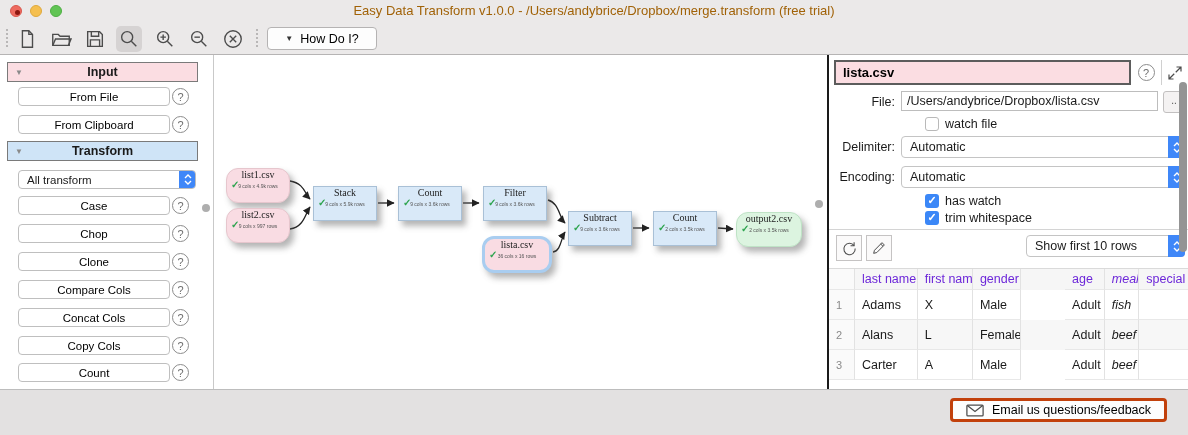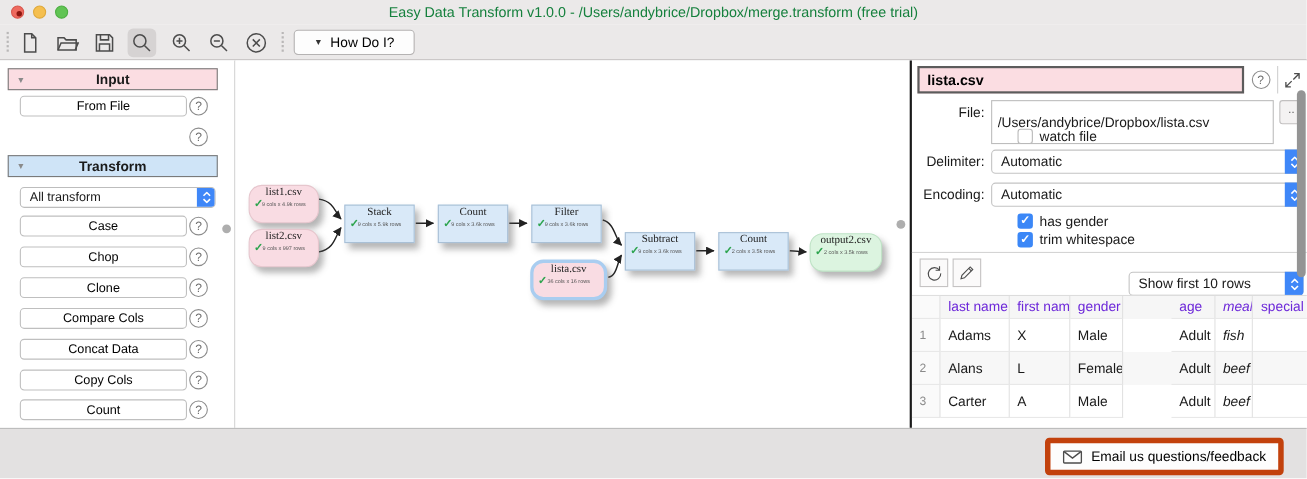--- a/index.html
+++ b/index.html
@@ -7,21 +7,21 @@
   body { font-family:"Liberation Sans", sans-serif; color:#1a1a1a; background:#fff; overflow:hidden; }
   .window { position:relative; width:1188px; height:435px; background:#fff; }
 
   
   .titlebar { position:absolute; left:0; top:0; width:100%; height:22px; background:#ebe9e9; }
   .traffic { position:absolute; top:5px; width:12px; height:12px; border-radius:50%; cursor:default; }
   .t-close { left:10px; background:#ee6a5f; border:0.5px solid #d9574d; }
   .t-close::after { content:""; position:absolute; left:3.5px; top:3.5px; width:5px; height:5px; border-radius:50%; background:#8c1710; }
   .t-min { left:30px; background:#f5bf4f; border:0.5px solid #dfa93c; }
   .t-zoom { left:50px; background:#61c454; border:0.5px solid #4eaf43; }
-  .title-text { position:absolute; top:3px; left:0; right:0; text-align:center; font-size:13px; color:#15803d; }
+  .title-text { position:absolute; top:3px; left:0; right:0; text-align:center; font-size:13px; color:#a16207; }
 
   
   .toolbar { position:absolute; left:0; top:22px; width:100%; height:33px; background:#ebe9e9; border-bottom:1px solid #b6b4b4; }
   .drag-dots { position:absolute; left:6px; top:7px; height:18px; border-left:2px dotted #b9b7b7; }
   .tb-icon { position:absolute; top:4px; width:26px; height:26px; display:flex; align-items:center; justify-content:center; border-radius:5px; cursor:default; }
   .tb-icon svg { stroke:#4c4c4c; fill:none; stroke-width:1.5; }
   .tb-selected { background:#d6d3d3; }
   .tb-sep { position:absolute; left:256px; top:7px; height:18px; border-left:2px dotted #b9b7b7; }
   .howdoi { position:absolute; left:267px; top:5px; width:110px; height:23px; background:#fdfdfd; border:1px solid #b5b3b3; border-radius:4px; font-size:12.5px; display:flex; align-items:center; justify-content:center; gap:7px; }
   .howdoi .arr { font-size:8px; color:#333; }
@@ -82,21 +82,21 @@
   .c0 { width:29px; color:#8a8a8a; font-size:11px; background:#fafafa; justify-content:flex-start; }
   .c1 { width:72px; } .c2 { width:63px; } .c3 { width:55px; } .c4 { width:45px;margin-left:44px; } .c5 { width:39px;font-style:italic; } .c6 { width:58px; border-right:none; }
   .thead-row { height:22px; background:#f6f6f6; border-top:1px solid #dadada; }
   .thead-row .tcell { color:#6d28d9; }
   .drow { height:30px; background:#fff; }
   .drow.alt { background:#f7f7f7; }
   .rp-scrollthumb { position:absolute; left:350px; top:27px; width:8px; height:170px; background:#949494; border-radius:4px; }
 
   
   .statusbar { position:absolute; left:0; top:389px; width:100%; height:46px; background:#e3e1e1; border-top:1px solid #bdbdbd; }
-  .email-btn { position:absolute; right:21px; top:8px; width:217px; height:34px; background:#fdfdfd; border:5px solid #c2410c; border-radius:4px; display:flex; align-items:center; justify-content:center; gap:8px; font-size:12.5px; }
+  .email-btn { position:absolute; right:21px; top:8px; width:217px; height:24px; background:#fdfdfd; border:3px solid #c2410c; border-radius:4px; display:flex; align-items:center; justify-content:center; gap:8px; font-size:12.5px; }
   .email-btn svg { stroke:#4c4c4c; fill:none; stroke-width:1.4; }
 </style>
 </head>
 <body>
 
 <div class="window">
 
   <div class="titlebar">
     <span class="traffic t-close"></span>
     <span class="traffic t-min"></span>
@@ -160,20 +160,21 @@
 
   <div class="main">
 
     <div class="sidebar">
       <div class="side-header hdr-input" style="top:7px">
         <span class="tri">▼</span>
         <span>Input</span>
       </div>
       <button class="side-btn" style="top:32px">From File</button>
       <span class="help-circle" style="top:33px">?</span>
+      <button class="side-btn" style="top:60px">From Clipboard</button>
       <span class="help-circle" style="top:61px">?</span>
 
       <div class="side-header hdr-transform" style="top:86px">
         <span class="tri">▼</span>
         <span>Transform</span>
       </div>
       <div class="combo" style="top:115px">
         <span>All transform</span>
         <span class="stepper">
           <svg width="8" height="5" viewBox="0 0 8 5">
@@ -185,21 +186,21 @@
         </span>
       </div>
       <button class="side-btn" style="top:141px">Case</button>
       <span class="help-circle" style="top:142px">?</span>
       <button class="side-btn" style="top:169px">Chop</button>
       <span class="help-circle" style="top:170px">?</span>
       <button class="side-btn" style="top:197px">Clone</button>
       <span class="help-circle" style="top:198px">?</span>
       <button class="side-btn" style="top:225px">Compare Cols</button>
       <span class="help-circle" style="top:226px">?</span>
-      <button class="side-btn" style="top:253px">Concat Data</button>
+      <button class="side-btn" style="top:253px">Concat Cols</button>
       <span class="help-circle" style="top:254px">?</span>
       <button class="side-btn" style="top:281px">Copy Cols</button>
       <span class="help-circle" style="top:282px">?</span>
       <button class="side-btn" style="top:308px">Count</button>
       <span class="help-circle" style="top:309px">?</span>
       <span class="scroll-dot" style="left:202px; top:149px"></span>
     </div>
 
     <div class="canvas">
       <svg class="wires" width="613" height="334">
@@ -273,21 +274,21 @@
       <span class="rp-iconbtn rp-help">
         <span class="help-circle" style="position:static">?</span>
       </span>
       <span class="rp-iconbtn rp-expand">
         <svg width="18" height="18" viewBox="0 0 24 24">
             <path d="M14 4 h6 v6 M20 4 l-7 7 M10 20 h-6 v-6 M4 20 l7 -7"></path>
           </svg>
       </span>
 
       <div class="rp-label" style="left:0; top:40px; width:66px;padding-left:30px;">File:</div>
-      <input class="rp-input" style="left: 72px; top: 36px; width: 257px; height: 40px;" value="/Users/andybrice/Dropbox/lista.csv">
+      <input class="rp-input" style="left: 72px; top: 36px; width: 257px; height: 20px;" value="/Users/andybrice/Dropbox/lista.csv">
       <button class="dots-btn">..</button>
 
       <div class="cbx-row" style="left:72px; top:62px;">
         <span class="cbx off"></span>
         <span>watch file</span>
       </div>
 
       <div class="rp-label" style="left:0; top:85px; width:66px;">Delimiter:</div>
       <div class="rp-combo" style="left:72px; top:81px; width:284px; height:22px;">
         <span>Automatic</span>
@@ -309,42 +310,42 @@
               <path d="M1 4 L4 1 L7 4" stroke="#fff" fill="none" stroke-width="1.4"></path>
             </svg>
           <svg width="8" height="5" viewBox="0 0 8 5">
               <path d="M1 1 L4 4 L7 1" stroke="#fff" fill="none" stroke-width="1.4"></path>
             </svg>
         </span>
       </div>
 
       <div class="cbx-row" style="left:72px; top:139px;">
         <span class="cbx on"></span>
-        <span>has gender</span>
+        <span>has watch</span>
       </div>
       <div class="cbx-row" style="left:72px; top:156px;">
         <span class="cbx on"></span>
         <span>trim whitespace</span>
       </div>
 
       <div class="rp-divider" style="top:174px;"></div>
 
       <button class="sq-btn" style="left:7px; top:180px;">
         <svg width="17" height="17" viewBox="0 0 24 24">
             <path d="M18.5 8 A8 8 0 1 0 20 12"></path>
             <path d="M18.5 3 v5 h-5"></path>
           </svg>
       </button>
       <button class="sq-btn" style="left:37px; top:180px;">
         <svg width="16" height="16" viewBox="0 0 24 24">
             <path d="M4 20 l1.2 -4.5 L16.5 4 l3.5 3.5 L8.7 18.8 z"></path>
             <path d="M14.5 6 l3.5 3.5"></path>
           </svg>
       </button>
-      <div class="rp-combo" style="left:197px; top:192px; width:159px; height:22px;">
+      <div class="rp-combo" style="left:197px; top:180px; width:159px; height:22px;">
         <span>Show first 10 rows</span>
         <span class="stepper">
           <svg width="8" height="5" viewBox="0 0 8 5">
               <path d="M1 4 L4 1 L7 4" stroke="#fff" fill="none" stroke-width="1.4"></path>
             </svg>
           <svg width="8" height="5" viewBox="0 0 8 5">
               <path d="M1 1 L4 4 L7 1" stroke="#fff" fill="none" stroke-width="1.4"></path>
             </svg>
         </span>
       </div>

